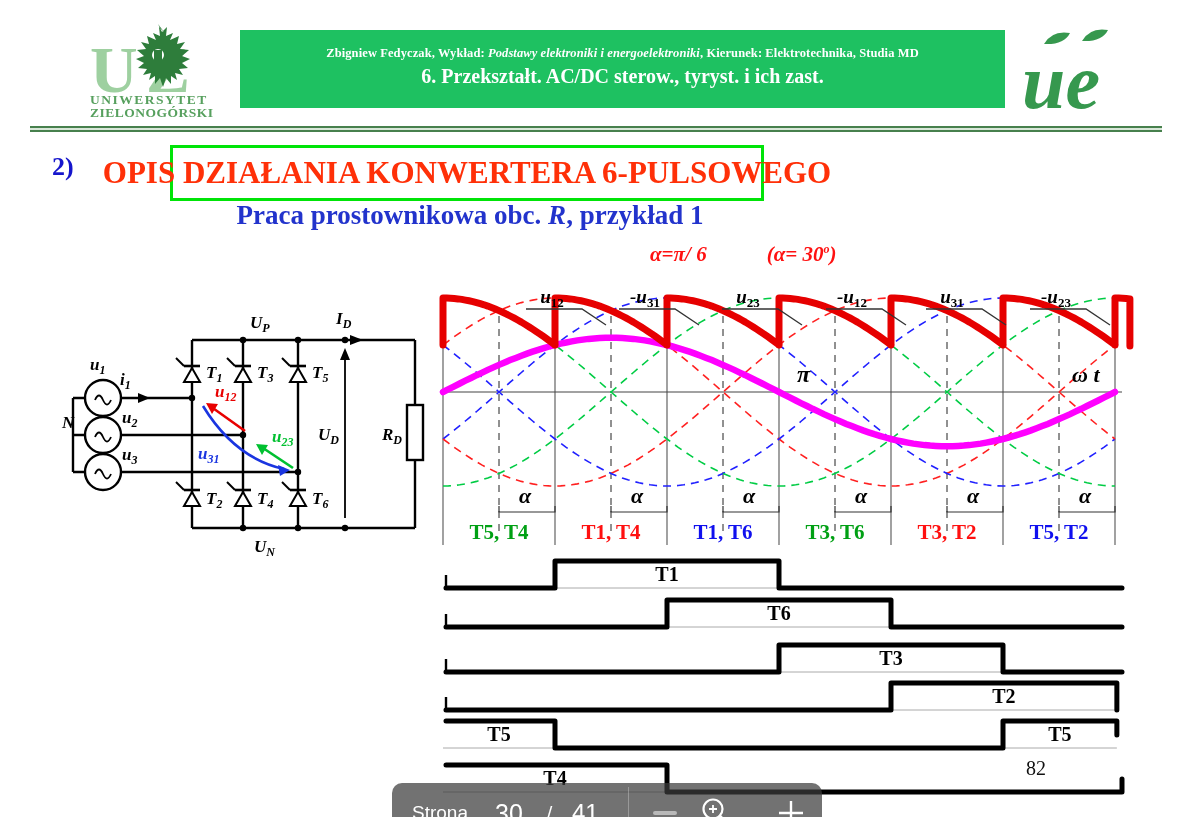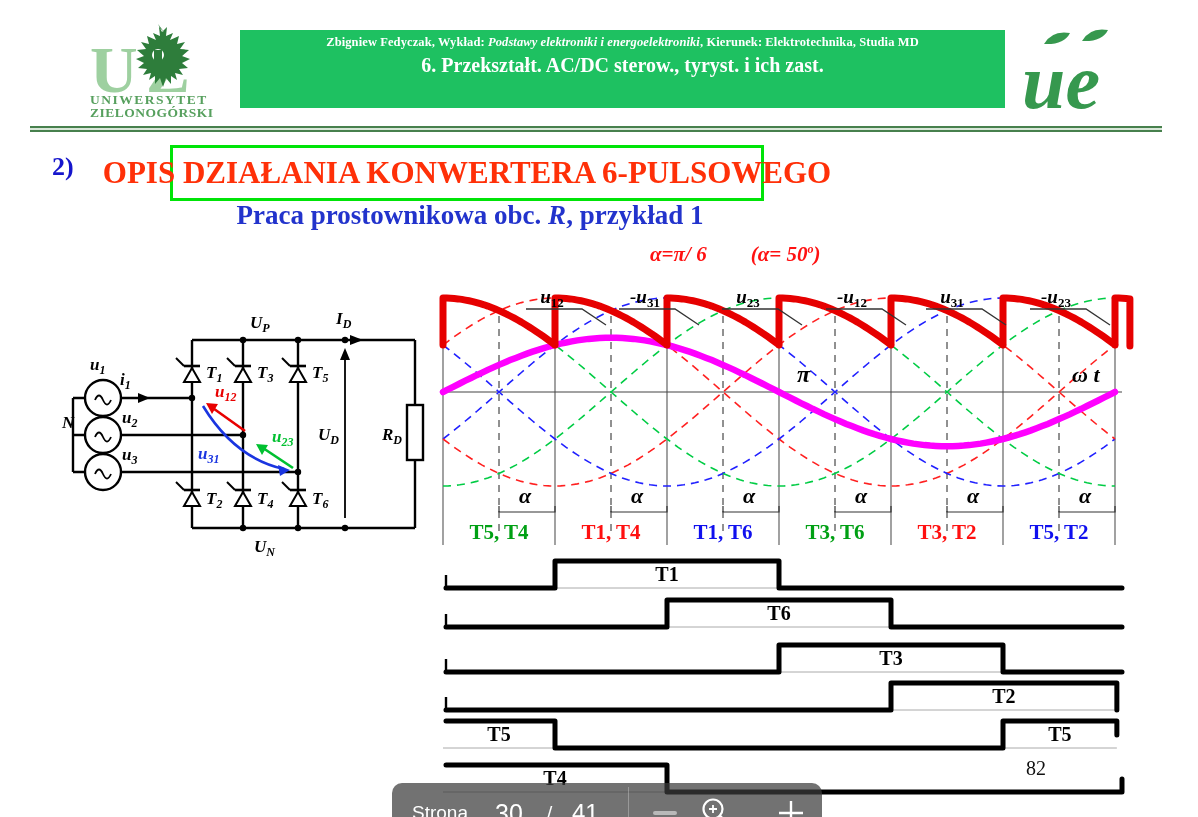--- a/index.html
+++ b/index.html
@@ -3,39 +3,39 @@
 <meta charset="utf-8">
 <style>
   html,body{margin:0;padding:0;background:#fff;}
   body{width:1198px;height:817px;position:relative;overflow:hidden;
        font-family:"Liberation Sans",sans-serif;}
   
   #uni-logo{position:absolute;left:88px;top:20px;width:145px;height:98px;}
   #green-bar{position:absolute;left:240px;top:30px;width:765px;height:78px;
              background:#1ec161;color:#fff;text-align:center;}
   #course-line{font-family:"Liberation Serif",serif;font-weight:bold;font-size:12.5px;
-               padding-top:5px;letter-spacing:.1px;}
+               padding-top:16px;letter-spacing:.1px;}
   #course-line .it{font-style:italic;}
   #lecture-title{font-family:"Liberation Serif",serif;font-weight:bold;font-size:20px;
                  margin-top:4px;}
   #ue-logo{position:absolute;left:1022px;top:28px;width:170px;height:92px;}
   #double-line{position:absolute;left:30px;top:126px;width:1132px;}
   #double-line .l1{height:2px;background:#47804d;}
   #double-line .gap{height:2px;background:#d9e7d9;}
   
   #sec-num{position:absolute;left:52px;top:152px;font-size:26px;font-weight:bold;
            color:#1515cc;font-family:"Liberation Serif",serif;}
   #title-box{position:absolute;left:170px;top:145px;width:588px;height:50px;
              border:3px solid #00e408;display:flex;align-items:center;justify-content:center;}
   #title-box span{color:#ff3008;font-weight:bold;font-size:31px;
                   font-family:"Liberation Serif",serif;white-space:nowrap;}
   #subtitle{position:absolute;left:170px;top:200px;width:600px;text-align:center;
             color:#2233cc;font-weight:bold;font-size:27px;font-family:"Liberation Serif",serif;}
   #subtitle .it{font-style:italic;}
-  #alpha-note{position:absolute;left:650px;top:242px;width:330px;display:flex;gap:44px;
+  #alpha-note{position:absolute;left:650px;top:242px;width:330px;display:flex;gap:60px;
               color:#ff1111;font-weight:bold;font-style:italic;font-size:21px;
               font-family:"Liberation Serif",serif;}
   #alpha-note sup{font-size:12px;}
   
   #circuit-svg{position:absolute;left:60px;top:290px;}
   #chart-svg{position:absolute;left:430px;top:278px;}
   svg text{font-family:"Liberation Serif","DejaVu Serif",serif;}
   
   #pdf-toolbar{position:absolute;left:392px;top:743px;width:430px;height:60px;
                background:rgba(60,60,60,0.72);border-radius:10px;z-index:10;color:#fff;margin-top:40px;}
@@ -85,21 +85,21 @@
     <div class="l1"></div>
 </div>
 
 <div id="sec-num">2)</div>
 <div id="title-box">
   <span>OPIS DZIAŁANIA KONWERTERA 6-PULSOWEGO</span>
 </div>
 <div id="subtitle"><span>Praca prostownikowa obc. </span><span class="it">R</span><span>, przykład 1</span></div>
 <div id="alpha-note">
   <span>α=π/ 6</span>
-  <span><span>(α= 50</span><sup>o</sup><span>)</span></span>
+  <span><span>(α= 30</span><sup>o</sup><span>)</span></span>
 </div>
 
 <svg id="circuit-svg" width="380" height="285" viewBox="0 0 380 285">
   <g stroke="#000" stroke-width="2.4" fill="none">
 
     <path d="M13,108 V182 M13,108 H25 M13,145 H25 M13,182 H25"></path>
 
     <path d="M61,108 H132 M61,145 H183 M61,182 H238"></path>
 
     <path d="M132,50 V238 M183,50 V238 M238,50 V238"></path>

